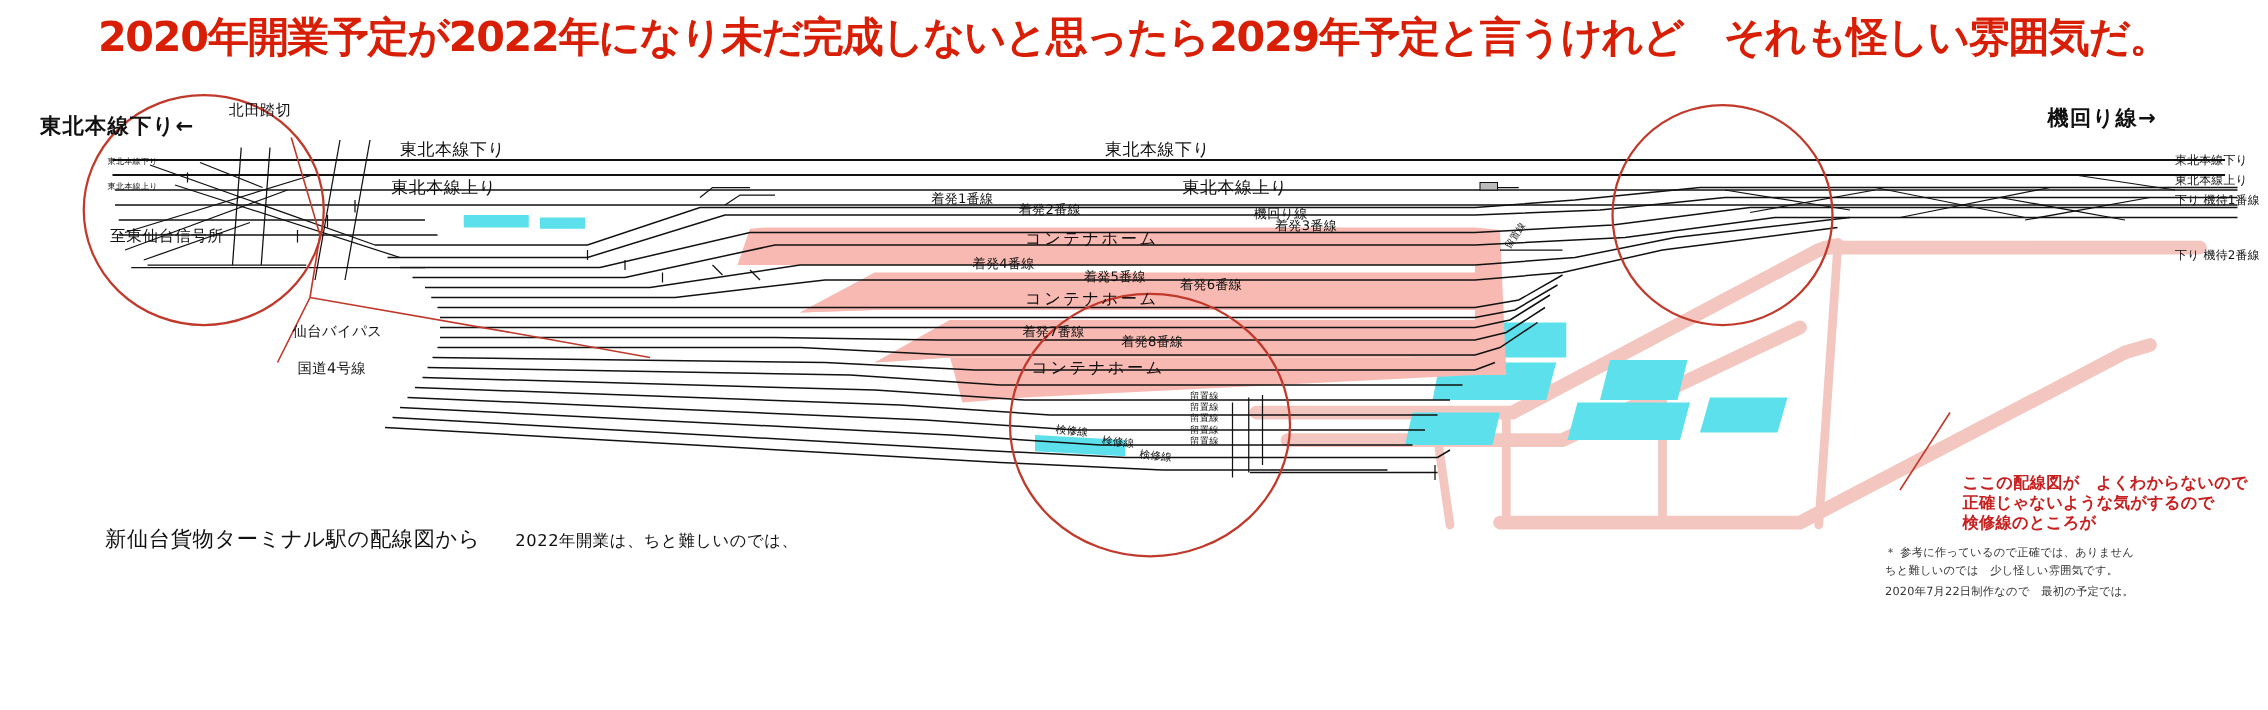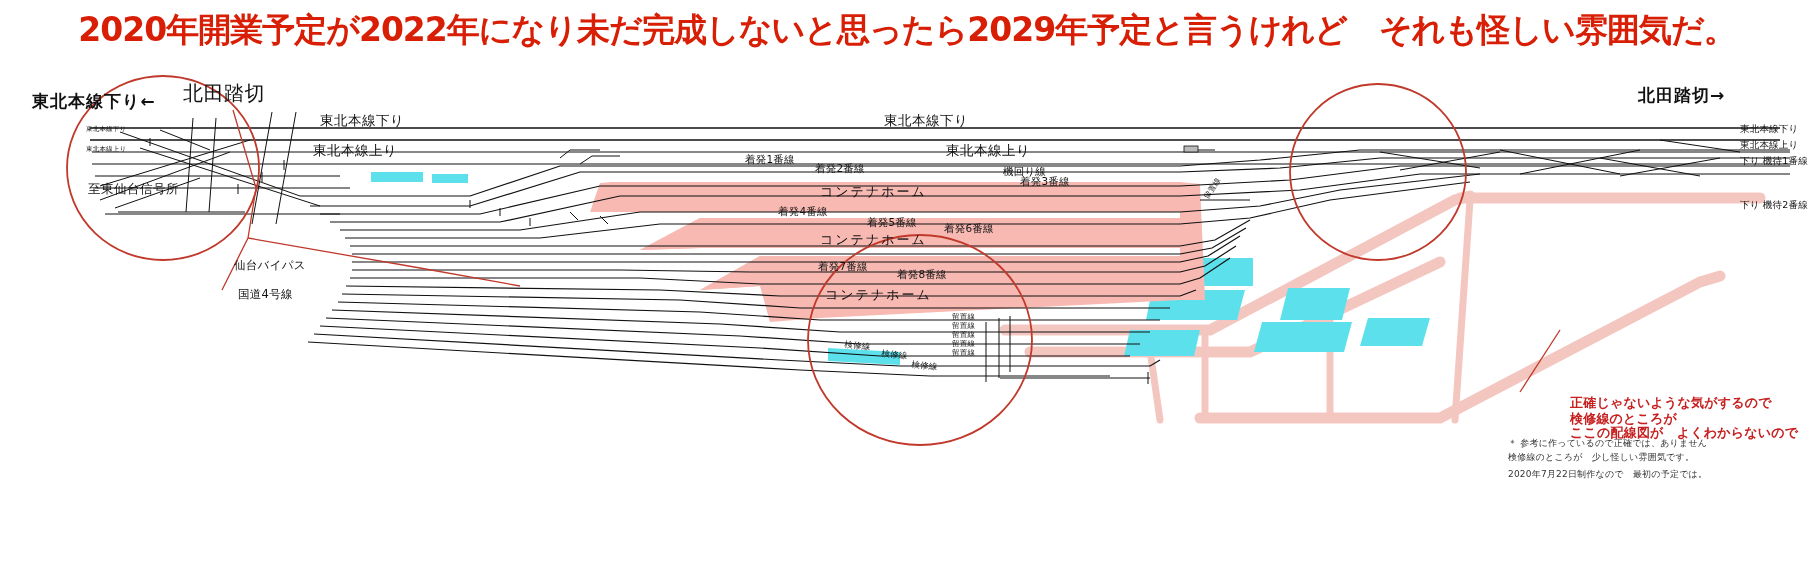--- a/index.html
+++ b/index.html
@@ -27,21 +27,21 @@
   
   #diagram{position:absolute;left:0;top:0;width:1814px;height:568px;}
 
   
   .lbl{position:absolute;white-space:nowrap;color:#111;line-height:1.15;}
   .red{color:#c62020;}
 
   .dir-left{font-size:17px;font-weight:bold;letter-spacing:1px;}
   .dir-right{font-size:17px;font-weight:bold;letter-spacing:1px;}
 
-  .kitada{font-size:20px;letter-spacing:0.5px;}
+  .kitada{font-size:12px;letter-spacing:0.5px;}
   .higashisendai{font-size:12.5px;letter-spacing:0.5px;}
   .kokudo{font-size:11.5px;letter-spacing:0.3px;line-height:1.25;}
 
   .mainline{font-size:13.5px;letter-spacing:0.5px;}
   .mainline-sm{font-size:6.5px;letter-spacing:0.2px;}
   .rightlist{font-size:9.5px;letter-spacing:0.2px;line-height:1.45;}
 
   .trk{font-size:10.5px;letter-spacing:0.2px;}
   .home{font-size:13px;letter-spacing:2px;}
   .tiny-v{font-size:7.5px;letter-spacing:0.2px;}
@@ -249,28 +249,32 @@
   <div class="lbl tiny-v" style="left:952px;top:313px;">留置線</div>
   <div class="lbl tiny-v" style="left:952px;top:322px;">留置線</div>
   <div class="lbl tiny-v" style="left:952px;top:331px;">留置線</div>
   <div class="lbl tiny-v" style="left:952px;top:340px;">留置線</div>
   <div class="lbl tiny-v" style="left:952px;top:349px;">留置線</div>
 
   <div class="lbl tiny-d rot" style="left:845px;top:340px;transform:rotate(6deg);">検修線</div>
   <div class="lbl tiny-d rot" style="left:882px;top:349px;transform:rotate(6deg);">検修線</div>
   <div class="lbl tiny-d rot" style="left:912px;top:360px;transform:rotate(6deg);">検修線</div>
 
-  <div class="lbl dir-right" style="left:1638px;top:86px;">北田踏切→</div>
+  <div class="lbl dir-right" style="left:1638px;top:86px;">機回り線→</div>
   <div class="lbl rightlist" style="left:1740px;top:122px;">東北本線下り</div>
   <div class="lbl rightlist" style="left:1740px;top:138px;">東北本線上り</div>
   <div class="lbl rightlist" style="left:1740px;top:154px;">下り 機待1番線</div>
   <div class="lbl rightlist" style="left:1740px;top:170px;margin-top:28px;">下り 機待2番線</div>
 
-  <div class="lbl note-red red" style="left:1570px;top:378px;margin-top:46px;">ここの配線図が　よくわからないので</div>
+  <div class="lbl note-red red" style="left:1570px;top:378px;">ここの配線図が　よくわからないので</div>
   <div class="lbl note-red red" style="left:1570px;top:394px;">正確じゃないような気がするので</div>
   <div class="lbl note-red red" style="left:1570px;top:410px;">検修線のところが</div>
 
   <div class="lbl note-gray" style="left:1508px;top:437px;">＊ 参考に作っているので正確では、ありません</div>
-  <div class="lbl note-gray" style="left:1508px;top:451px;">検修線のところが　少し怪しい雰囲気です。</div>
+  <div class="lbl note-gray" style="left:1508px;top:451px;">ちと難しいのでは　少し怪しい雰囲気です。</div>
   <div class="lbl note-gray" style="left:1508px;top:468px;">2020年7月22日制作なので　最初の予定では。</div>
 
+  <div class="lbl caption2" style="left:84px;top:423px;">
+    <span>新仙台貨物ターミナル駅の配線図から</span>
+    <span class="small" style="margin-left:22px;">2022年開業は、ちと難しいのでは、</span>
+  </div>
 
 </div>
 
 </body></html>

